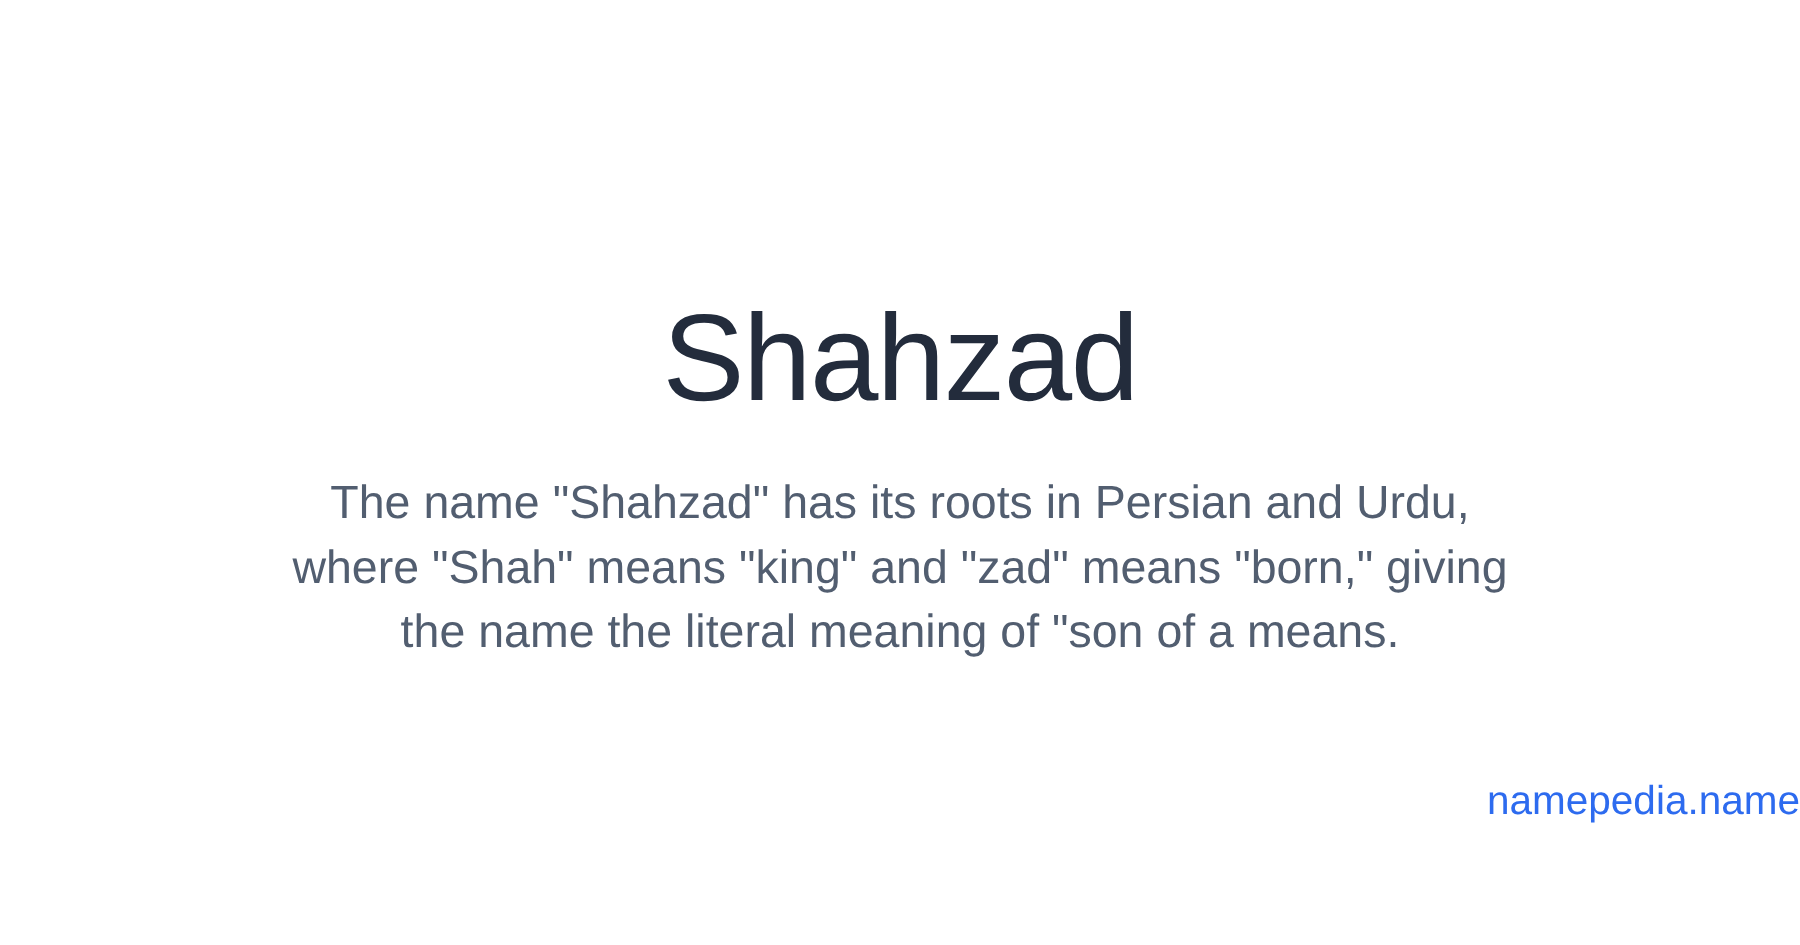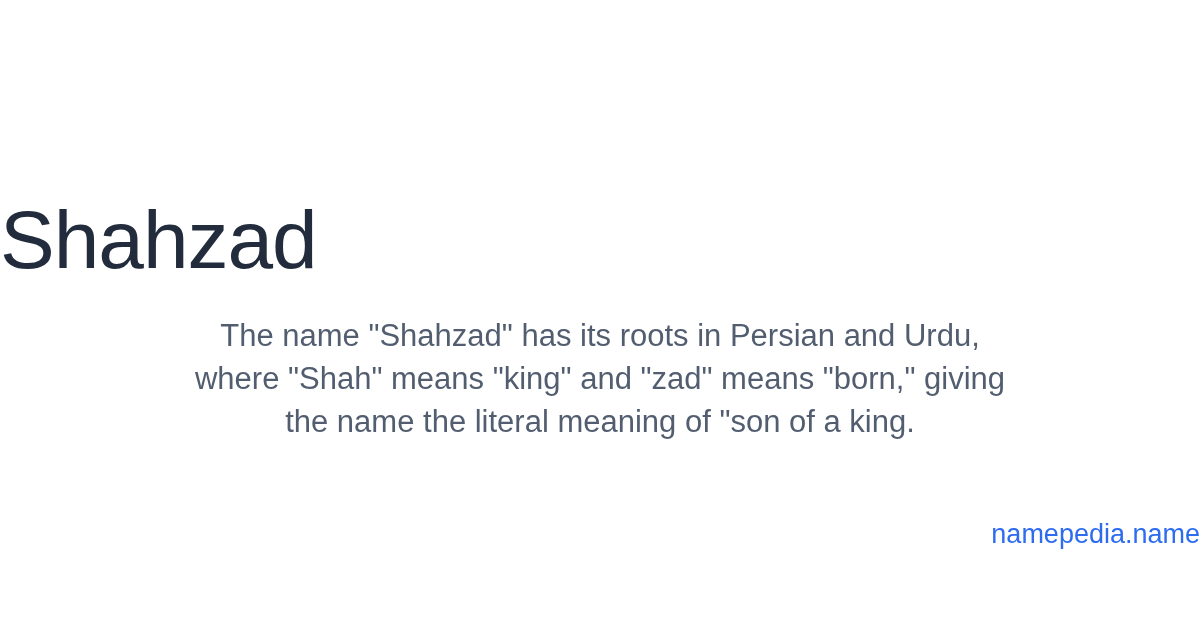--- a/index.html
+++ b/index.html
@@ -15,20 +15,21 @@
     overflow: hidden;
     font-family: "Liberation Sans", "DejaVu Sans", sans-serif;
   }
   .page-title {
     position: absolute;
     left: 0;
     right: 0;
     top: 240px;
     transform: translateY(-50%);
     margin: 0;
+    text-align: center;
     font-size: 82px;
     font-weight: 400;
     letter-spacing: -1px;
     color: var(--title, #232c3c);
     line-height: 1.1;
   }
   .description {
     position: absolute;
     left: 0;
     right: 0;
@@ -58,18 +59,18 @@
 </head>
 <body>
 
 <div class="card">
 
   <h1 class="page-title">Shahzad</h1>
 
   <div class="description">
     <div>The name "Shahzad" has its roots in Persian and Urdu,</div>
     <div>where "Shah" means "king" and "zad" means "born," giving</div>
-    <div>the name the literal meaning of "son of a king.</div>
+    <div>the name the literal meaning of "son of a means.</div>
   </div>
 
   <a class="site-link">namepedia.name</a>
 
 </div>
 
 </body></html>

